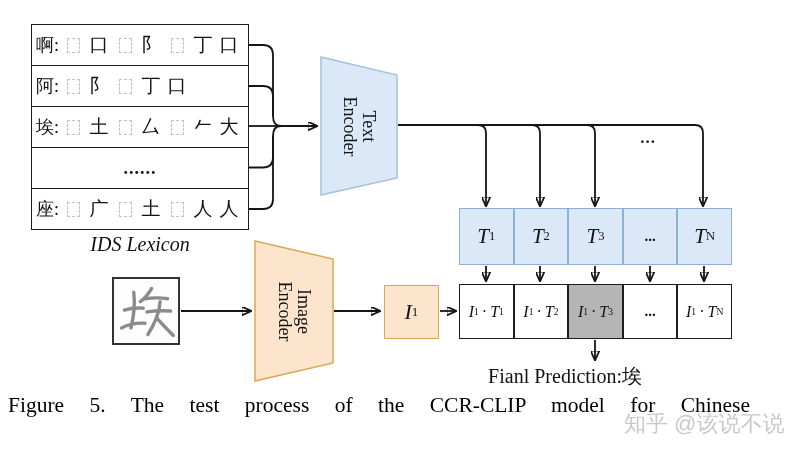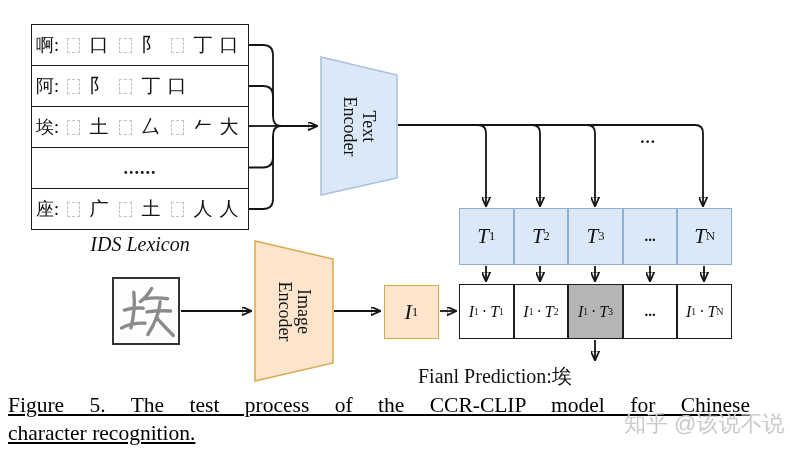--- a/index.html
+++ b/index.html
@@ -84,26 +84,26 @@
   }
   .sim-cell.hl { background:var(--gray_cell); }
   .sim-op { padding:0 3px; font-style:normal; }
 
   .dots-top {
     left:630px; top:128px; width:36px; text-align:center;
     font-size:17px; font-weight:600; letter-spacing:1px; color:#111;
   }
 
   .final-pred {
-    left:418px; top:363px; width:224px; text-align:left;
+    left:418px; top:363px; width:224px; text-align:right;
     font-size:20px; color:#111; white-space:nowrap;
   }
 
   
-  .caption { left:8px; top:391px; width:742px; font-size:21.5px; color:#000; line-height:1.32;text-decoration:underline; }
+  .caption { left:8px; top:391px; width:742px; font-size:21.5px; color:#000; line-height:1.32; }
   .caption .l1 { text-align:justify; text-align-last:justify; }
   .caption .l2 { text-align:left; }
   .watermark {
     left:624px; top:409px; font-size:22px; color:var(--wm);
     font-family:Liberation Sans, sans-serif; white-space:nowrap;
   }
 </style>
 </head>
 <body>
 
@@ -311,18 +311,17 @@
         <span class="sim-op">·</span>
         <span>T</span>
         <sub>N</sub>
       </div>
     </div>
 
   <div class="final-pred abs">Fianl Prediction:埃</div>
 
   <div class="caption abs">
     <div class="l1">Figure 5. The test process of the CCR-CLIP model for Chinese</div>
-    <div class="l2">character recognition.</div>
   </div>
 
   <div class="watermark abs">知乎 @该说不说</div>
 
 </div>
 
 </body></html>

